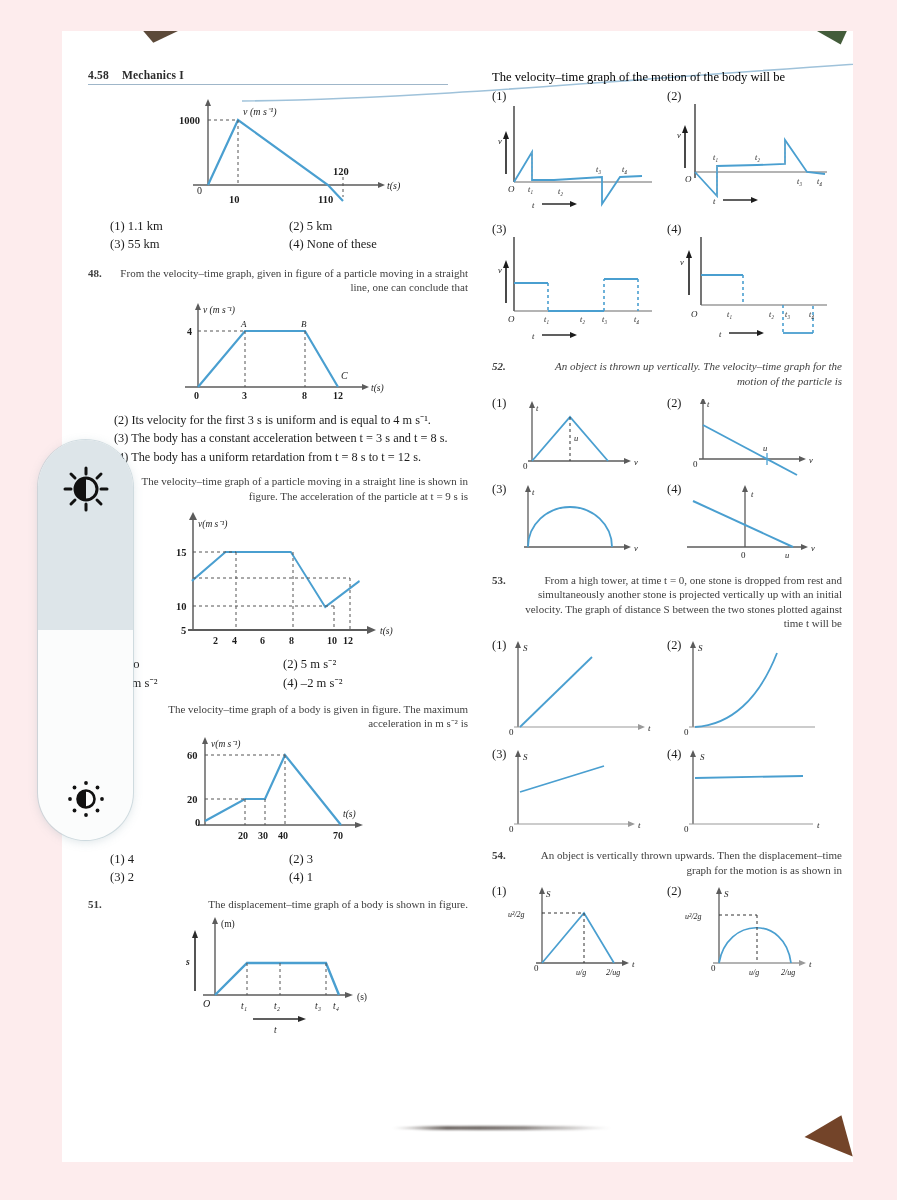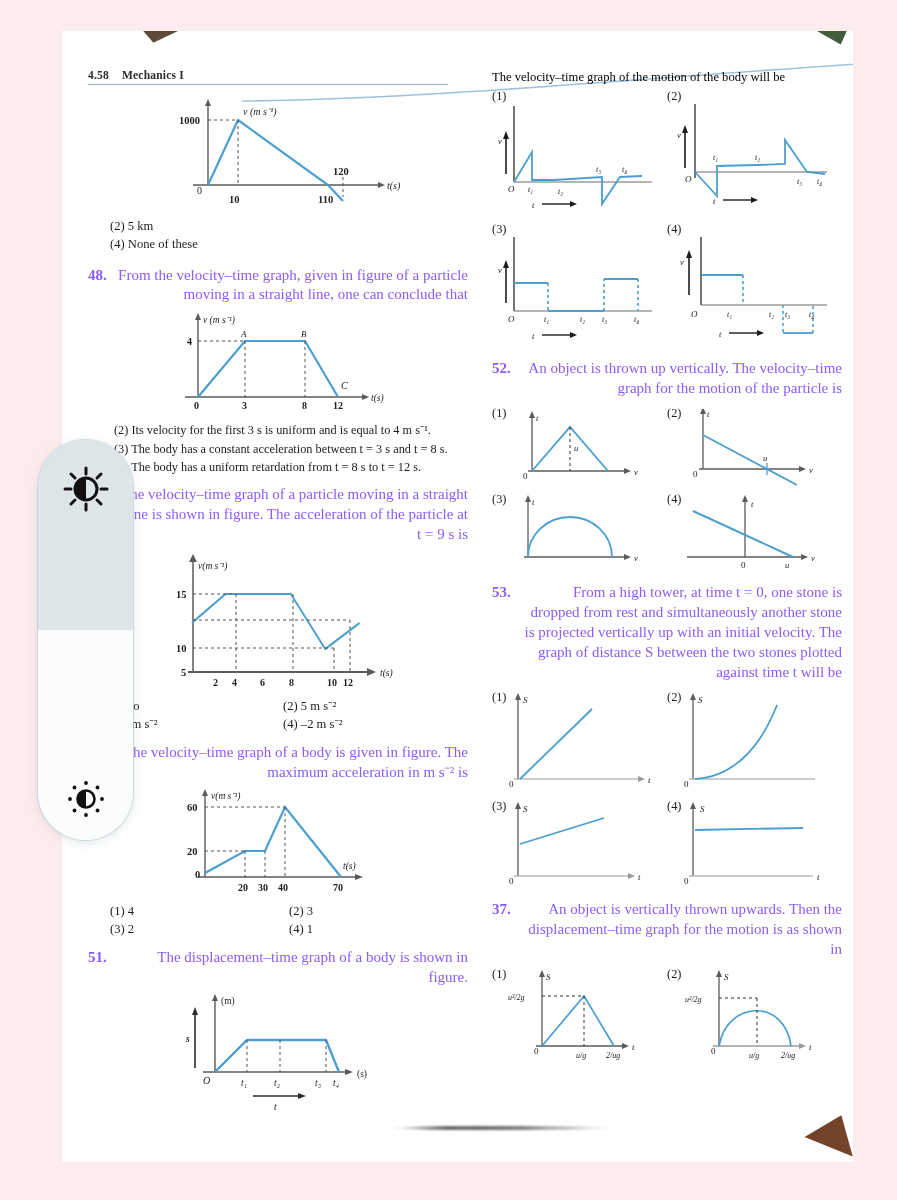--- a/index.html
+++ b/index.html
@@ -32,21 +32,21 @@
   .colL{left:26px;width:380px;}
   .colR{left:430px;width:350px;}
 
   .hdr{position:absolute;left:26px;top:38px;font-size:11.5px;font-weight:bold;
        color:#2b2b2b;letter-spacing:.2px;}
   .hdr .num{margin-right:10px;}
   .hdr-rule{position:absolute;left:26px;top:53px;width:360px;height:1px;
        background:#9fb6c9;}
   .swoosh{position:absolute;left:180px;top:24px;width:700px;height:60px;pointer-events:none;}
 
-  .qrow{display:flex;font-size:15px;color:#8b5cf6;line-height:1.33;}
+  .qrow{display:flex;font-size:11px;color:#404040;line-height:1.33;}
   .qnum{width:30px;flex:none;font-weight:bold;}
   .qtext{flex:1;text-align:right;}
   .opts{display:flex;font-size:12.6px;color:#1c1c1c;line-height:1.45;}
   .opts .c{width:50%;}
   .optlist{font-size:12.3px;color:#1c1c1c;line-height:1.5;}
   .optlist div{white-space:nowrap;}
 
   .fig{display:block;margin:0 auto;}
   .centerfig{text-align:center;}
   .optlabel{font-size:12.4px;color:#1c1c1c;}
@@ -99,20 +99,24 @@
         <text x="90" y="22" font-size="10" font-family="Liberation Serif, serif" fill="#1c1c1c" font-style="italic">v (m s⁻¹)</text>
         <text x="44" y="101" font-size="10" font-family="Liberation Serif, serif" fill="#1c1c1c">0</text>
         <text x="76" y="110" font-size="10.5" font-family="Liberation Serif, serif" fill="#1c1c1c" font-weight="bold">10</text>
         <text x="165" y="110" font-size="10.5" font-family="Liberation Serif, serif" fill="#1c1c1c" font-weight="bold">110</text>
         <text x="180" y="82" font-size="10.5" font-family="Liberation Serif, serif" fill="#1c1c1c" font-weight="bold">120</text>
         <text x="234" y="96" font-size="10" font-family="Liberation Serif, serif" fill="#1c1c1c" font-style="italic">t(s)</text>
       </svg>
     </div>
 
     <div class="opts" style="margin-top:4px;padding-left:22px;">
+      <div class="c">
+        <div>(1) 1.1 km</div>
+        <div>(3) 55 km</div>
+      </div>
       <div class="c">
         <div>(2) 5 km</div>
         <div>(4) None of these</div>
       </div>
     </div>
 
     <div class="qrow" style="margin-top:12px;">
       <div class="qnum">48.</div>
       <div class="qtext">From the velocity–time graph, given in figure of a particle moving in a straight line, one can conclude that</div>
     </div>
@@ -354,21 +358,21 @@
           <text x="102" y="80" font-size="8" font-family="Liberation Serif, serif" font-style="italic" fill="#1c1c1c">t₂</text>
           <text x="118" y="80" font-size="8" font-family="Liberation Serif, serif" font-style="italic" fill="#1c1c1c">t₃</text>
           <text x="142" y="80" font-size="8" font-family="Liberation Serif, serif" font-style="italic" fill="#1c1c1c">t₄</text>
           <line x1="62" y1="96" x2="92" y2="96" stroke="#1c1c1c" stroke-width="1.4"></line>
           <polygon points="97,96 90,93 90,99" fill="#1c1c1c"></polygon>
           <text x="52" y="100" font-size="8.5" font-family="Liberation Serif, serif" font-style="italic" fill="#1c1c1c">t</text>
         </svg>
       </div>
     </div>
 
-    <div class="qrow" style="margin-top:8px;">
+    <div class="qrow" style="margin-top:8px;font-style:italic;">
       <div class="qnum">52.</div>
       <div class="qtext">An object is thrown up vertically. The velocity–time graph for the motion of the particle is</div>
     </div>
 
     <div style="display:flex;margin-top:4px;">
       <div style="width:50%;">
         <div class="optlabel" style="display:inline-block">(1)</div>
         <svg width="170" height="80" viewBox="0 0 170 80" style="margin-top:-12px;">
           <line x1="40" y1="6" x2="40" y2="62" stroke="#5b5b5b" stroke-width="1.3"></line>
           <polygon points="40,2 37,9 43,9" fill="#5b5b5b"></polygon>
@@ -482,21 +486,21 @@
           <line x1="22" y1="74" x2="146" y2="74" stroke="#9a9a9a" stroke-width="1.2"></line>
           <line x1="28" y1="28" x2="136" y2="26" stroke="#4a9fd0" stroke-width="1.8"></line>
           <text x="33" y="10" font-size="9" font-family="Liberation Serif, serif" font-style="italic" fill="#1c1c1c">S</text>
           <text x="17" y="82" font-size="9" font-family="Liberation Serif, serif" fill="#1c1c1c">0</text>
           <text x="150" y="78" font-size="9" font-family="Liberation Serif, serif" font-style="italic" fill="#1c1c1c">t</text>
         </svg>
       </div>
     </div>
 
     <div class="qrow" style="margin-top:2px;">
-      <div class="qnum">37.</div>
+      <div class="qnum">54.</div>
       <div class="qtext">An object is vertically thrown upwards. Then the displacement–time graph for the motion is as shown in</div>
     </div>
 
     <div style="display:flex;margin-top:4px;">
       <div style="width:50%;">
         <div class="optlabel" style="display:inline-block">(1)</div>
         <svg width="170" height="100" viewBox="0 0 170 100" style="margin-top:-12px;">
           <line x1="50" y1="4" x2="50" y2="76" stroke="#5b5b5b" stroke-width="1.3"></line>
           <polygon points="50,0 47,7 53,7" fill="#5b5b5b"></polygon>
           <line x1="44" y1="76" x2="132" y2="76" stroke="#5b5b5b" stroke-width="1.3"></line>

